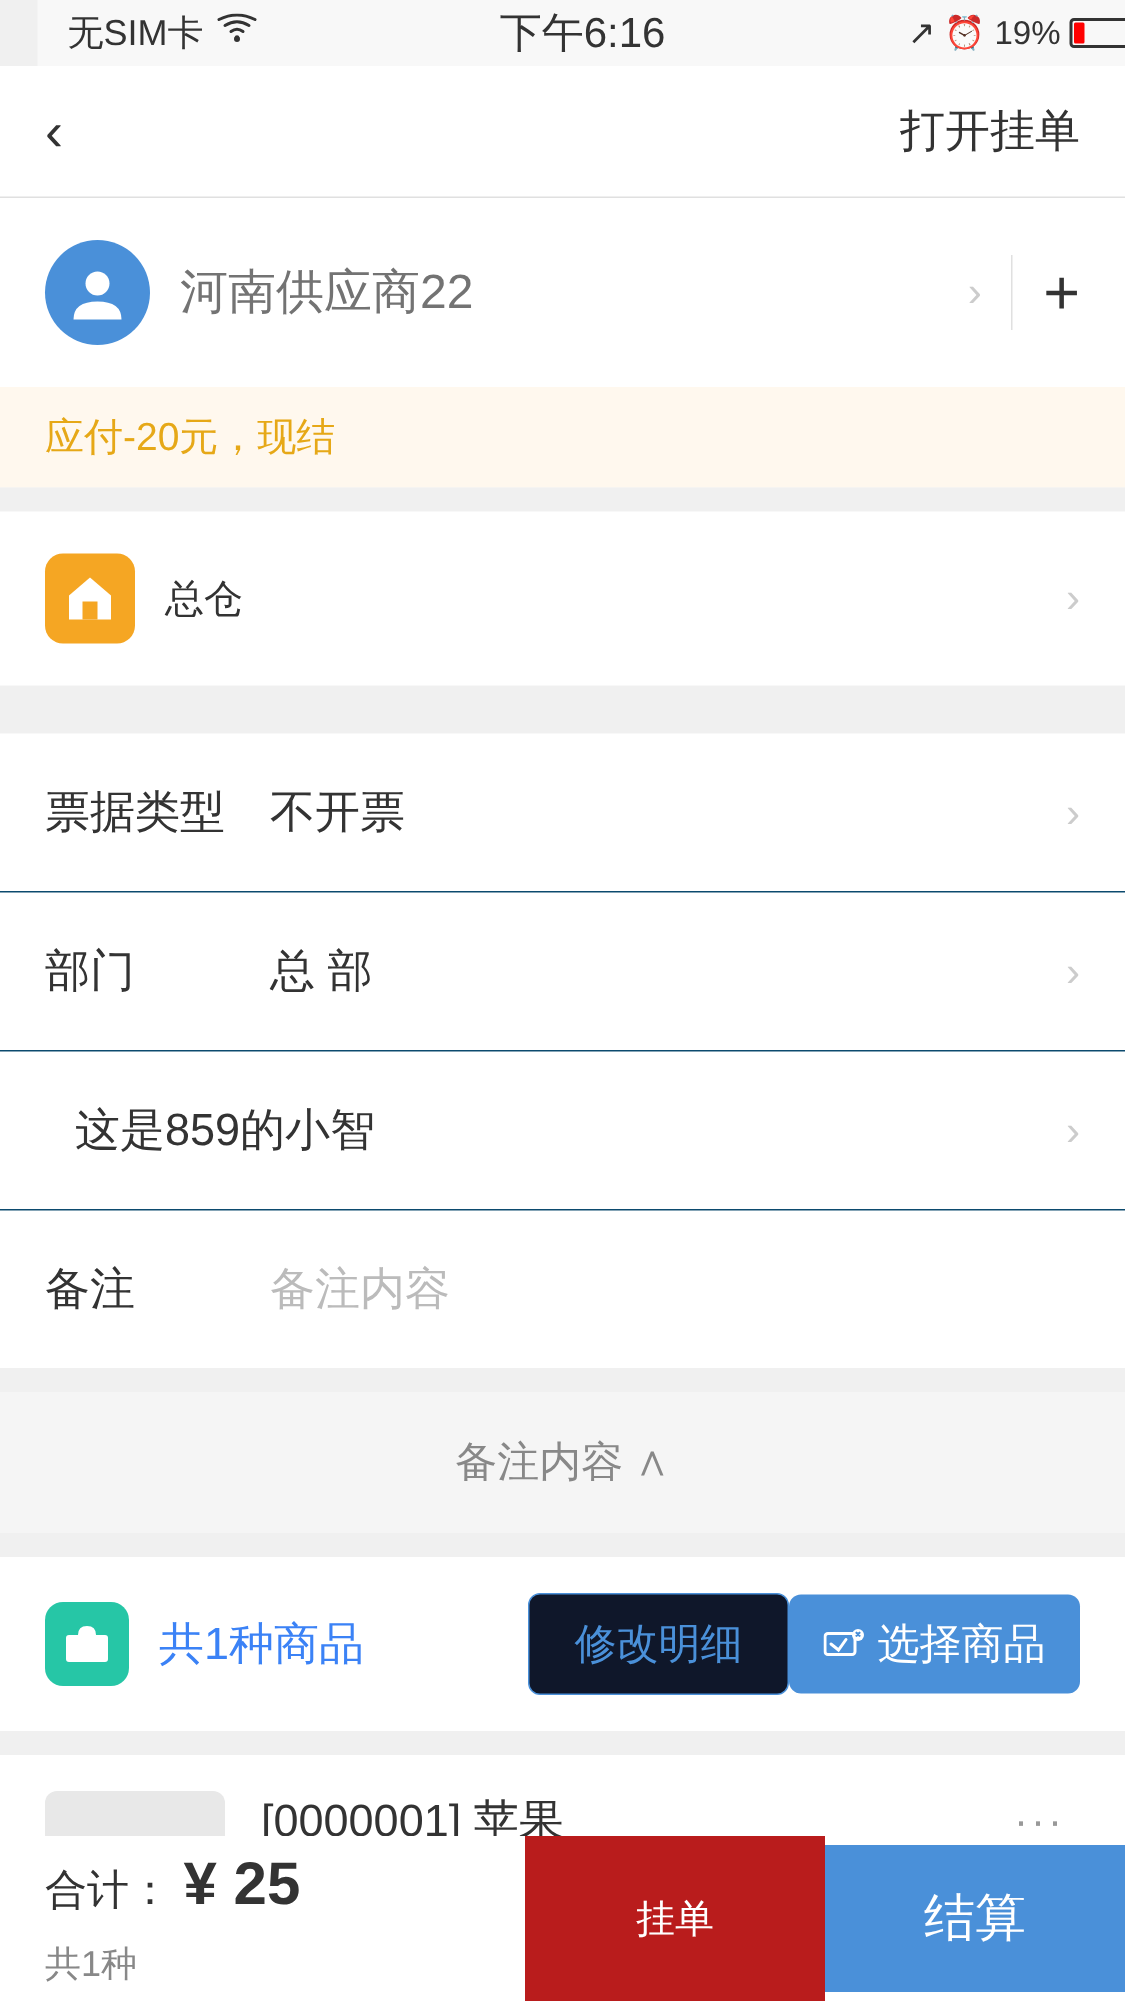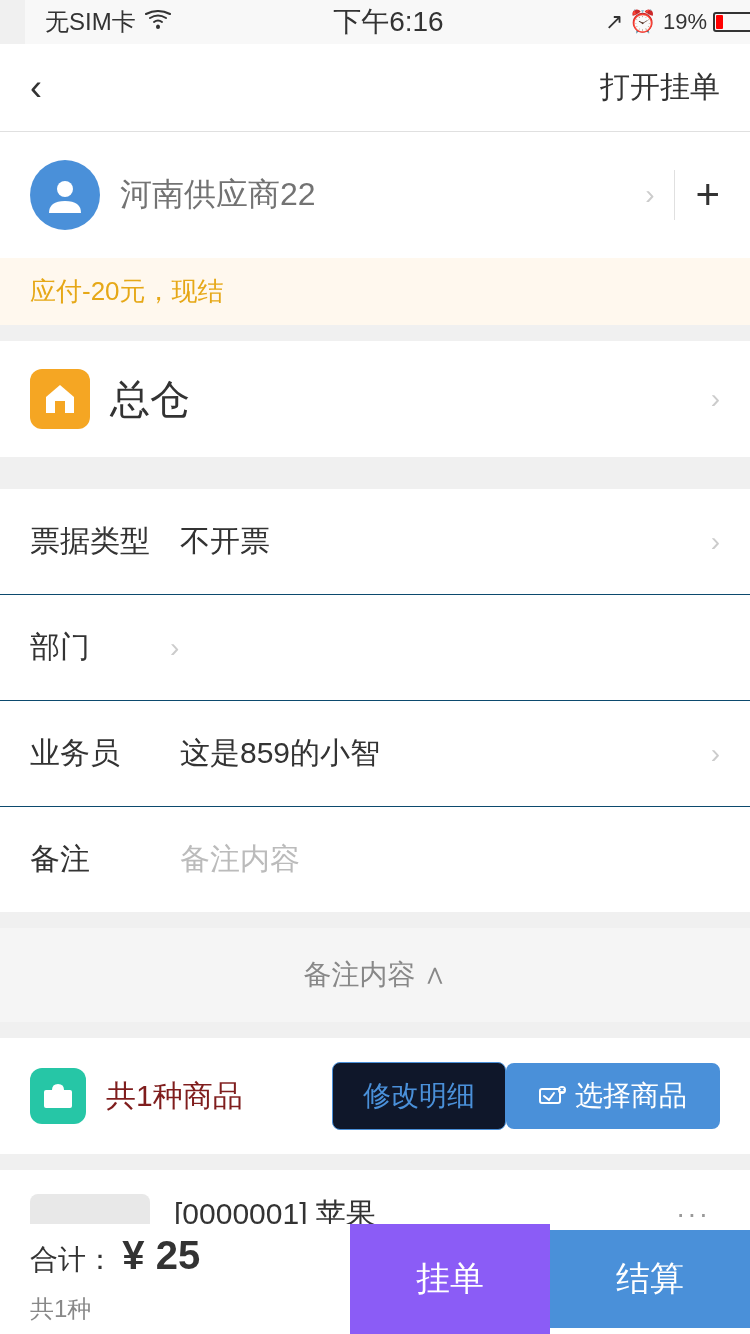--- a/index.html
+++ b/index.html
@@ -144,21 +144,21 @@
     }
     .warehouse-icon-circle {
       width: 60px; height: 60px;
       background: #f5a623;
       border-radius: 12px;
       display: flex; align-items: center; justify-content: center;
       margin-right: 20px;
       flex-shrink: 0;
     }
     .warehouse-icon-circle svg { width: 36px; height: 36px; fill: white; }
-    .warehouse-name { flex: 1; font-size: 40px; color: #333; }
+    .warehouse-name { flex: 1; font-size: 26px; color: #333; }
 
     
     .form-section { background: white; margin-bottom: 16px; }
     .form-row {
       display: flex;
       align-items: center;
       padding: 32px 30px;
       border-bottom: 1px solid #0c4a6e;
       position: relative;
     }
@@ -206,36 +206,36 @@
     }
     .product-icon {
       width: 56px; height: 56px;
       background: #26c6a6;
       border-radius: 12px;
       display: flex; align-items: center; justify-content: center;
       margin-right: 20px;
       flex-shrink: 0;
     }
     .product-icon svg { width: 32px; height: 32px; fill: white; }
-    .product-count { flex: 1; font-size: 30px; color: #7f1d1d; }
+    .product-count { flex: 1; font-size: 30px; color: #3b82f6; }
     .btn-outline {
       border: 1.5px solid #4a90d9;
       color: #4a90d9;
       background: #0f172a;
       border-radius: 8px;
       padding: 14px 30px;
       font-size: 28px;
       cursor: pointer;
     }
     .btn-solid {
       background: #4a90d9;
       color: white;
       border: none;
       border-radius: 8px;
-      padding: 14px 33px;
+      padding: 14px 23px;
       font-size: 28px;
       display: flex;
       align-items: center;
       gap: 8px;
       cursor: pointer;
     }
 
     
     .product-item {
       background: white;
@@ -279,24 +279,24 @@
     .total-area {
       flex: 1;
       padding: 0 30px;
     }
     .total-label { font-size: 28px; color: #333; }
     .total-amount { font-size: 40px; font-weight: 600; color: #333; display: inline; }
     .total-count { font-size: 24px; color: #888; margin-top: 14px; }
     .btn-hang {
       width: 200px;
       height: 110px;
-      background: #8b5cf6;
+      background: #b91c1c;
       color: white;
       border: none;
-      font-size: 34px;
+      font-size: 26px;
       cursor: pointer;
       display: flex; align-items: center; justify-content: center;
     }
     .btn-checkout {
       width: 200px;
       height: 98px;
       background: #4a90d9;
       color: white;
       border: none;
       font-size: 34px;
@@ -374,24 +374,24 @@
   <div style="height:16px; background:#f0f0f0;"></div>
 
   <div class="form-section">
     <div class="form-row">
       <span class="form-label">票据类型</span>
       <span class="form-value">不开票</span>
       <span class="form-chevron">›</span>
     </div>
     <div class="form-row">
       <span class="form-label">部门</span>
+      <span class="form-value">总 部</span>
       <span class="form-chevron">›</span>
     </div>
     <div class="form-row">
-      <span class="form-label">业务员</span>
       <span class="form-value">这是859的小智</span>
       <span class="form-chevron">›</span>
     </div>
     <div class="form-row">
       <span class="form-label">备注</span>
       <span class="form-placeholder">备注内容</span>
     </div>
   </div>
 
   <div class="collapse-bar">备注内容 ∧</div>

